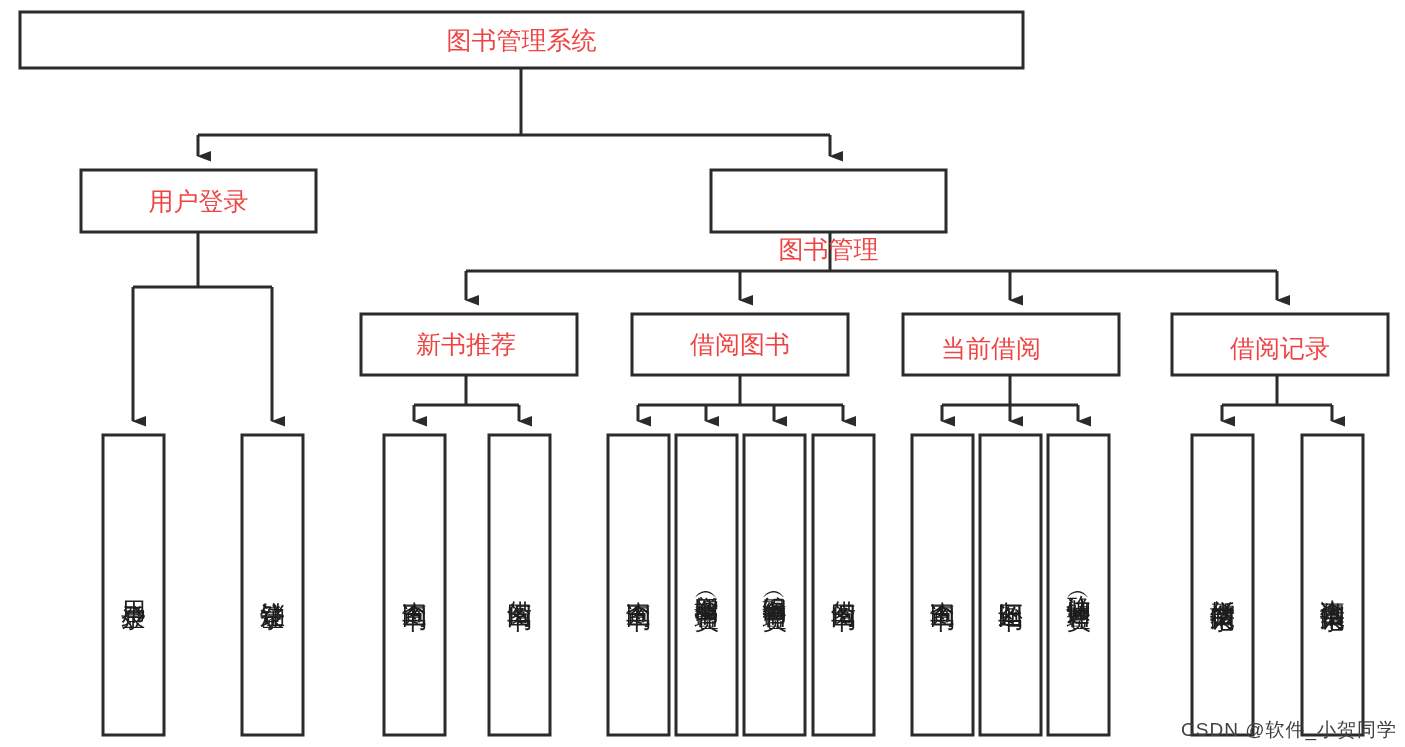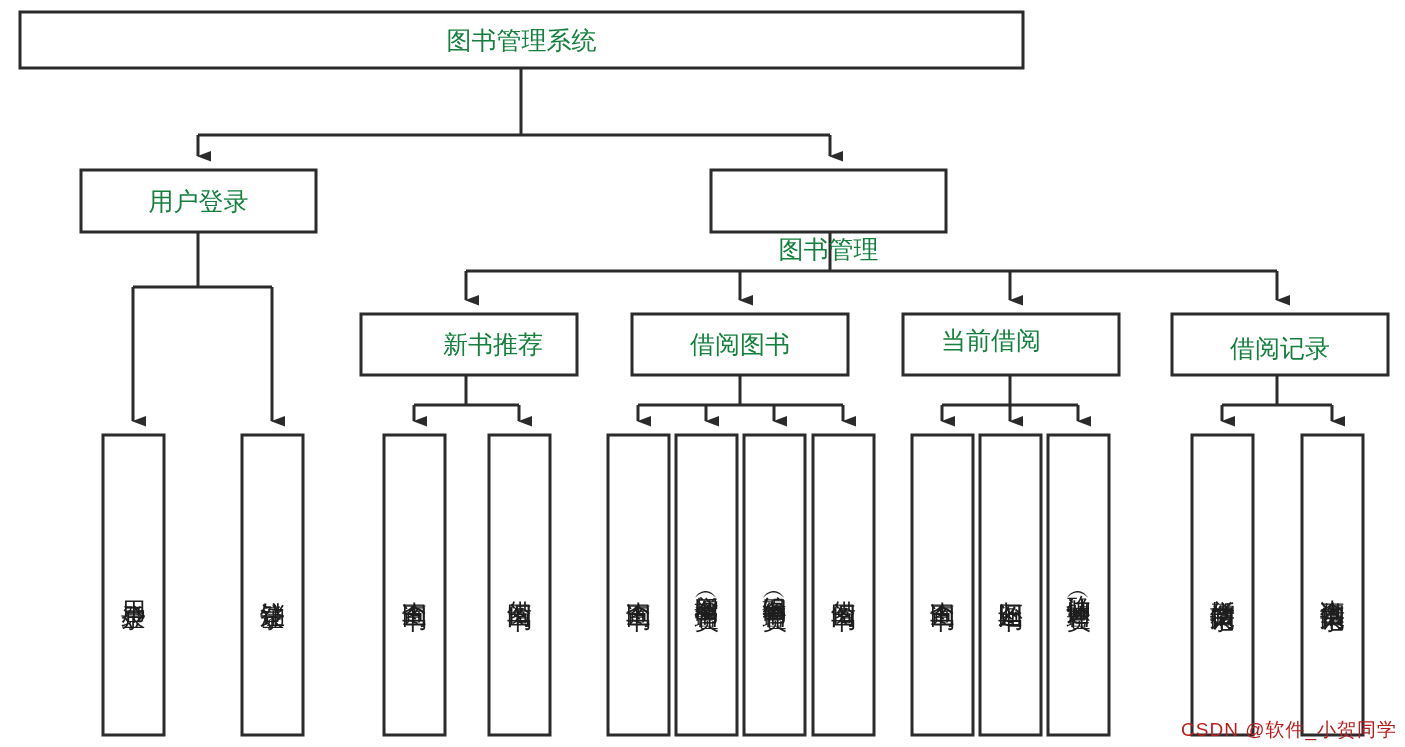--- a/index.html
+++ b/index.html
@@ -8,23 +8,23 @@
   #stage{position:relative;width:1405px;height:747px;background:#fff;}
   svg#diagram{position:absolute;left:0;top:0;width:1405px;height:747px;}
   .node-rect{fill:#ffffff;stroke:#2b2b2b;stroke-width:3;}
   .link{stroke:#2b2b2b;stroke-width:3;fill:none;}
   .vlabel{position:absolute;writing-mode:vertical-rl;text-orientation:upright;
           font-size:25px;color:#1d1d1d;letter-spacing:2px;line-height:1;
           display:flex;align-items:center;justify-content:center;
           font-family:"Liberation Sans","DejaVu Sans",sans-serif;
           white-space:nowrap;pointer-events:none;}
   .hlabel{position:absolute;display:flex;align-items:center;justify-content:center;
-          font-size:25px;color:#15803d;
+          font-size:25px;color:#ef4444;
           font-family:"Liberation Sans","DejaVu Sans",sans-serif;white-space:nowrap;}
-  #watermark{position:absolute;right:8px;bottom:4px;font-size:19px;color:#b91c1c;
+  #watermark{position:absolute;right:8px;bottom:4px;font-size:19px;color:#404040;
              font-family:"Liberation Sans","DejaVu Sans",sans-serif;
              letter-spacing:1px;pointer-events:none;}
 </style>
 </head>
 <body>
 
 <div id="stage">
 
   <svg id="diagram" viewBox="0 0 1405 747">
     <defs>
@@ -103,23 +103,23 @@
 
       <rect class="node-rect" x="1192" y="435" width="61" height="300"></rect>
       <rect class="node-rect" x="1302" y="435" width="61" height="300"></rect>
     </g>
   </svg>
 
   <div class="hlabel" style="left:20px;  top:12px;  width:1003px; height:56px;">图书管理系统</div>
   <div class="hlabel" style="left:81px;  top:170px; width:235px;  height:62px;">用户登录</div>
   <div class="hlabel" style="left:711px; top:170px; width:235px;  height:62px;margin-top:48px;">图书管理</div>
 
-  <div class="hlabel" style="left:379px;  top:314px; width:228px; height:61px;">新书推荐</div>
+  <div class="hlabel" style="left:352px;  top:314px; width:228px; height:61px;">新书推荐</div>
   <div class="hlabel" style="left:632px;  top:314px; width:216px; height:61px;">借阅图书</div>
-  <div class="hlabel" style="left:903px;  top:310px; width:176px; height:61px;">当前借阅</div>
+  <div class="hlabel" style="left:903px;  top:318px; width:176px; height:61px;">当前借阅</div>
   <div class="hlabel" style="left:1172px; top:314px; width:216px; height:68px;">借阅记录</div>
 
   <div class="vlabel" style="left:103px;  top:435px; width:61px; height:300px;">用户登录</div>
   <div class="vlabel" style="left:242px;  top:435px; width:61px; height:300px;">注销登录</div>
 
   <div class="vlabel" style="left:384px;  top:435px; width:61px; height:300px;">查询图书</div>
   <div class="vlabel" style="left:489px;  top:435px; width:61px; height:300px;">借阅图书</div>
 
   <div class="vlabel" style="left:608px;  top:435px; width:61px; height:300px;">查询图书</div>
   <div class="vlabel" style="left:676px;  top:435px; width:61px; height:300px; font-size:24px;">新增图书（管理员）</div>

